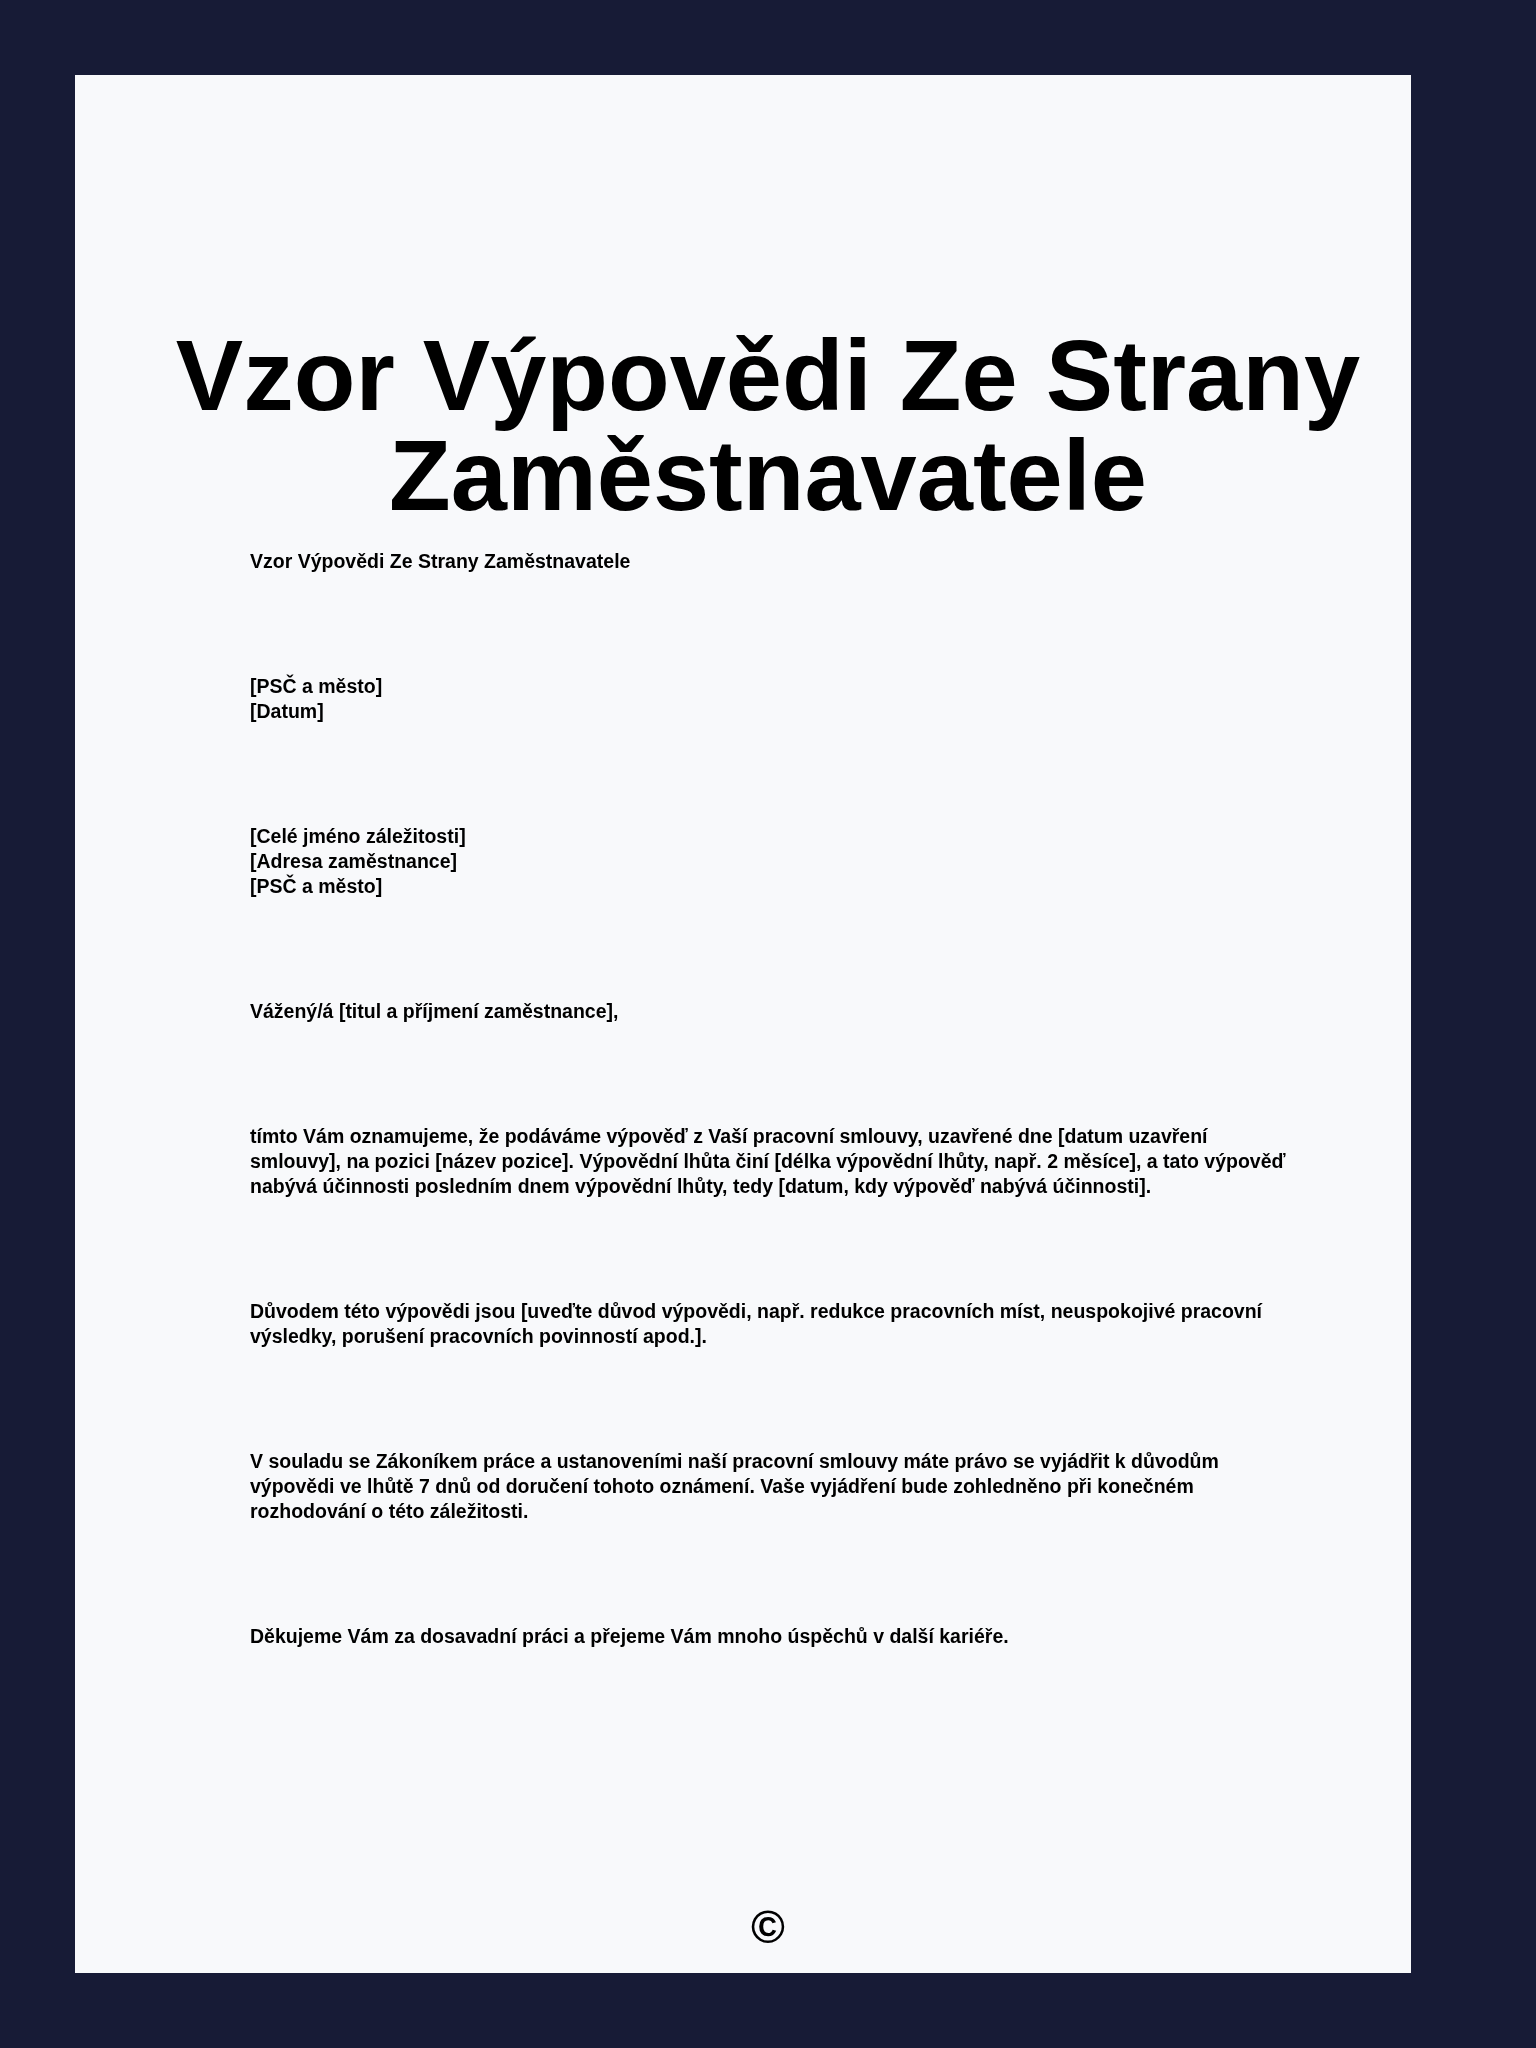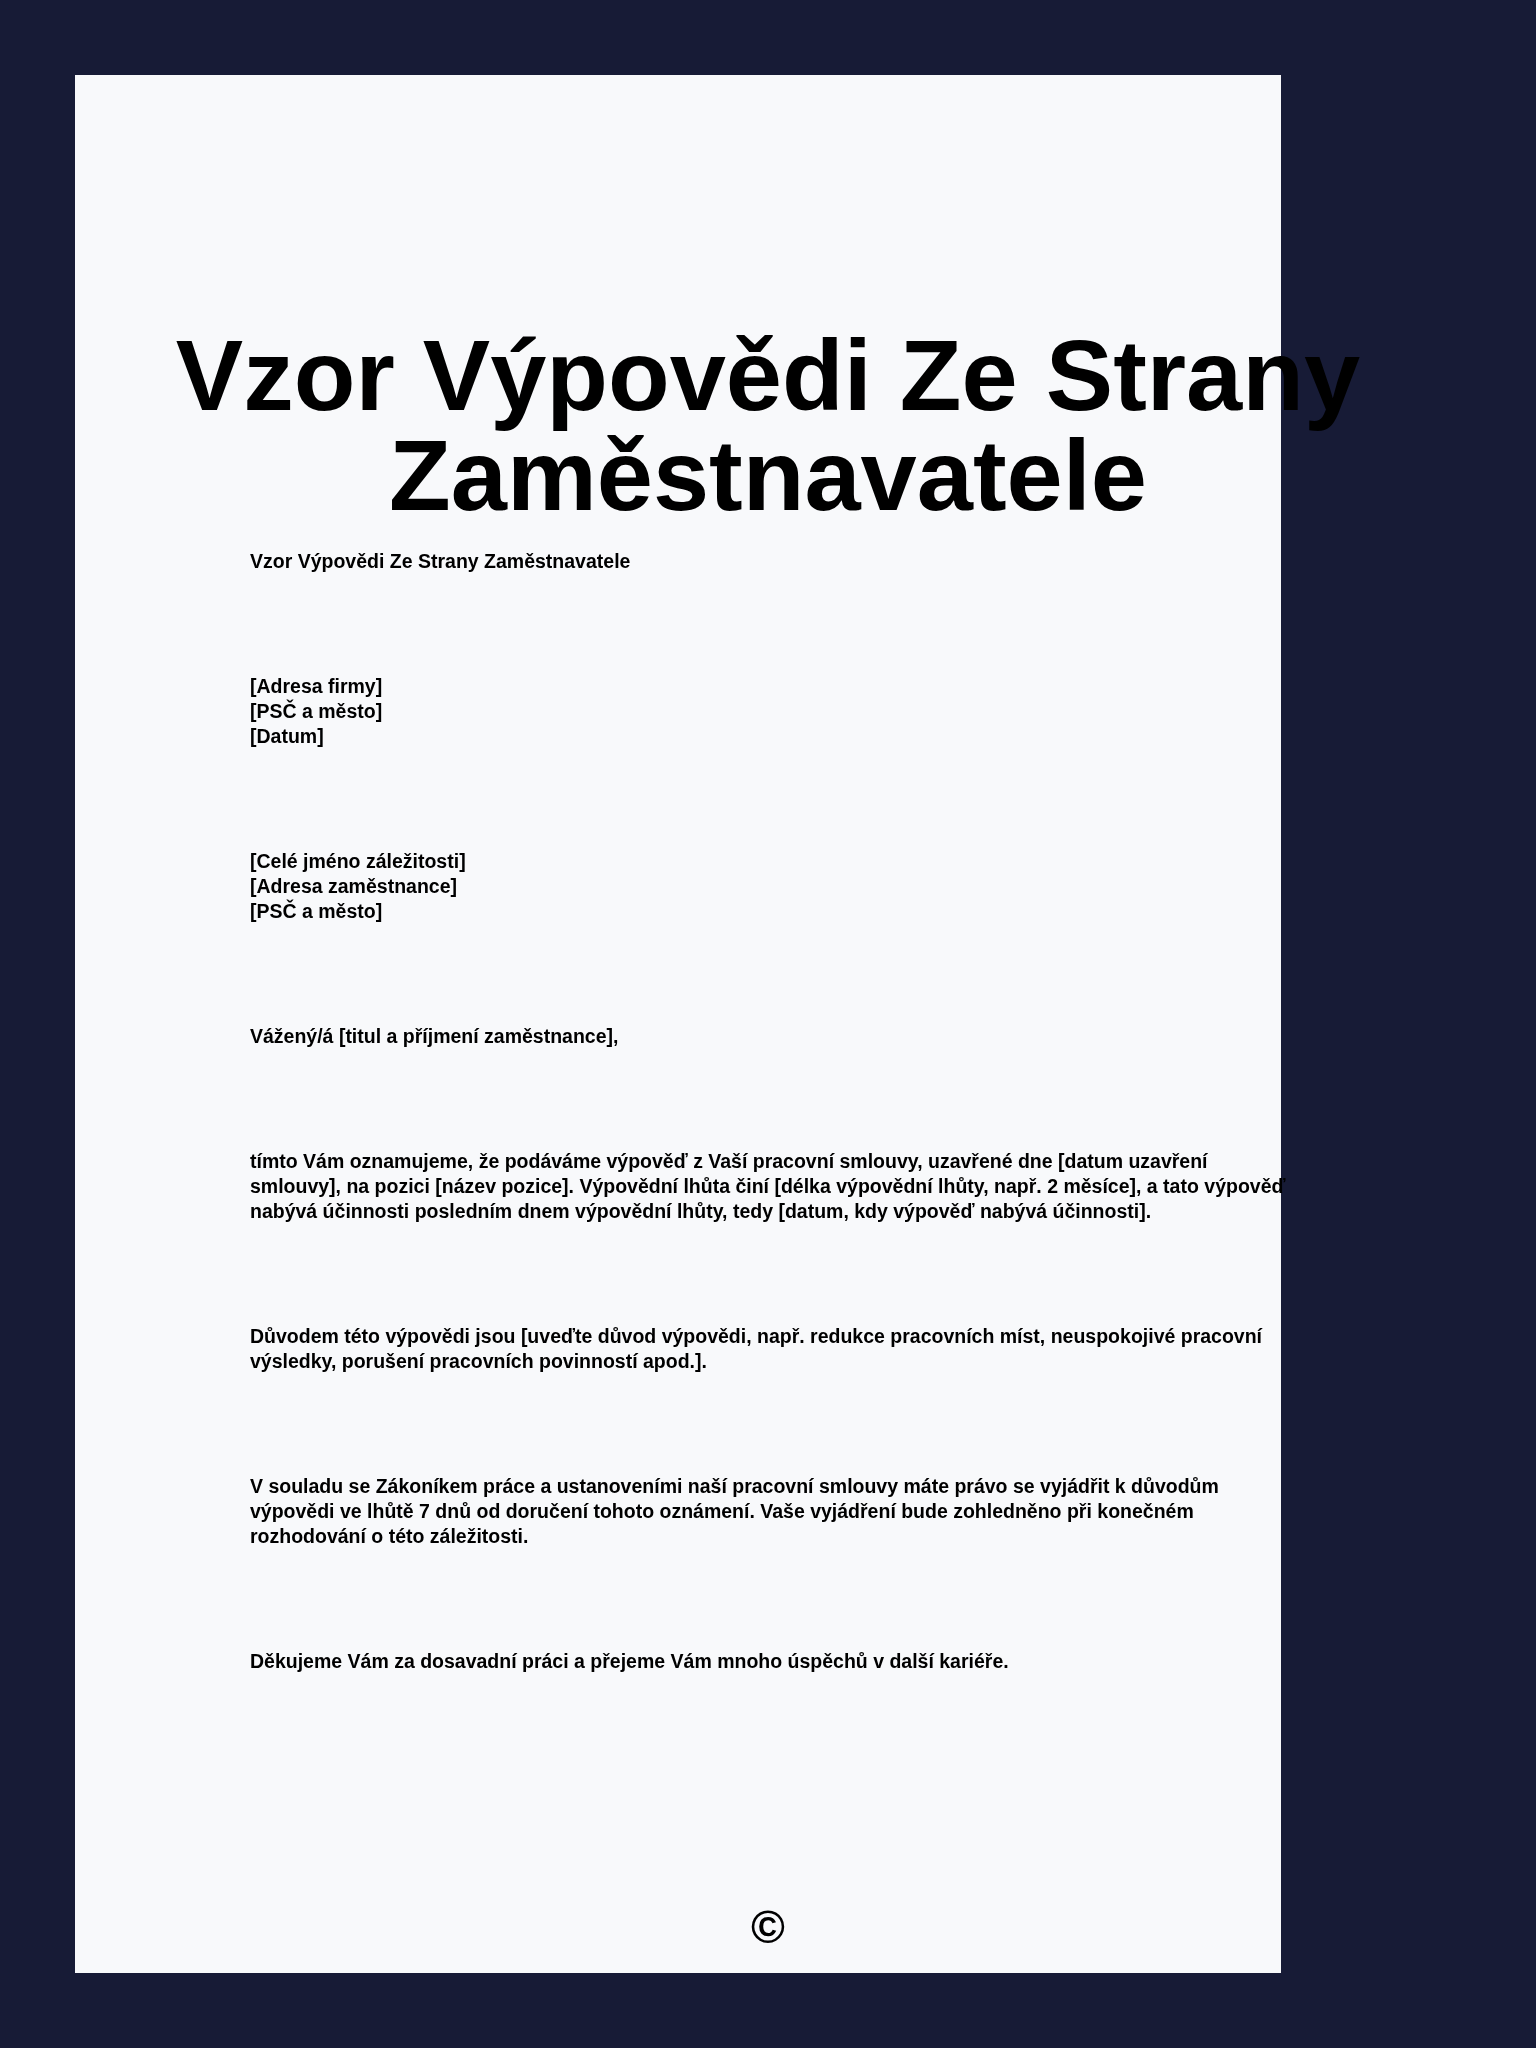--- a/index.html
+++ b/index.html
@@ -11,21 +11,21 @@
       height: 2048px;
       background: #171b36;
       position: relative;
       overflow: hidden;
       font-family: "Liberation Sans", sans-serif;
     }
     .page {
       position: absolute;
       left: 75px;
       top: 75px;
-      width: 1206px;
+      width: 1336px;
       height: 1898px;
       background: #f8f9fb;
     }
     .title {
       position: absolute;
       left: 0;
       top: 250px;
       width: 1386px;
       margin: 0;
       text-align: center;
@@ -68,21 +68,20 @@
 </head>
 <body>
 
 <div class="page">
   <h1 class="title">Vzor Výpovědi Ze Strany Zaměstnavatele</h1>
 
   <div class="content">
     <p class="block">Vzor Výpovědi Ze Strany Zaměstnavatele</p>
 
     <p class="block">
-      <span class="line">[Adresa firmy]</span>
       <span class="line">[PSČ a město]</span>
       <span class="line">[Datum]</span>
     </p>
 
     <p class="block">
       <span class="line">[Celé jméno záležitosti]</span>
       <span class="line">[Adresa zaměstnance]</span>
       <span class="line">[PSČ a město]</span>
     </p>
 

